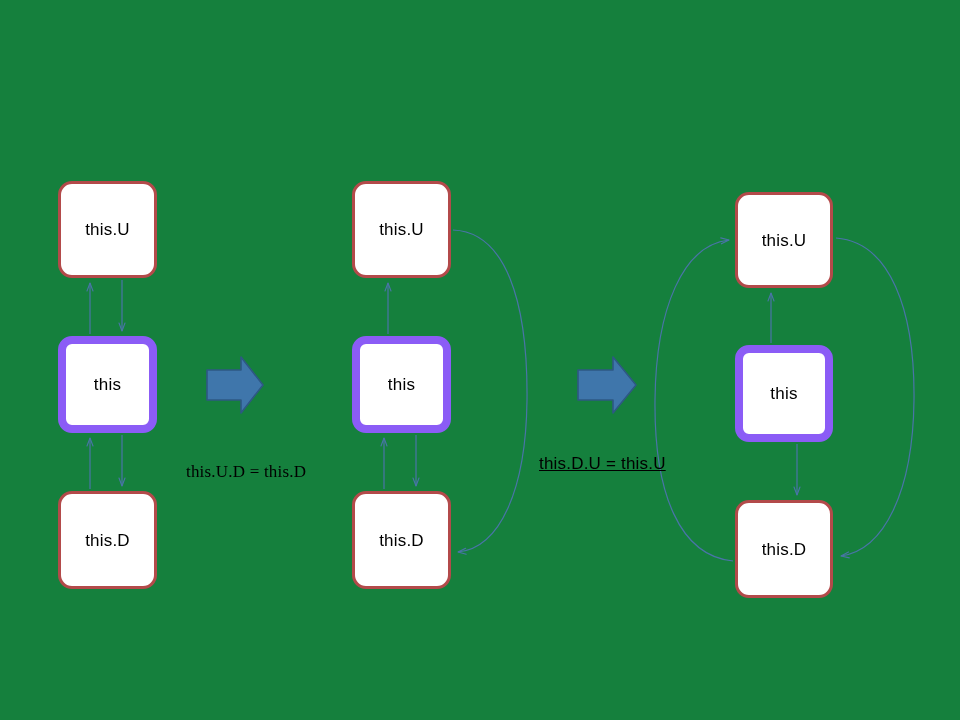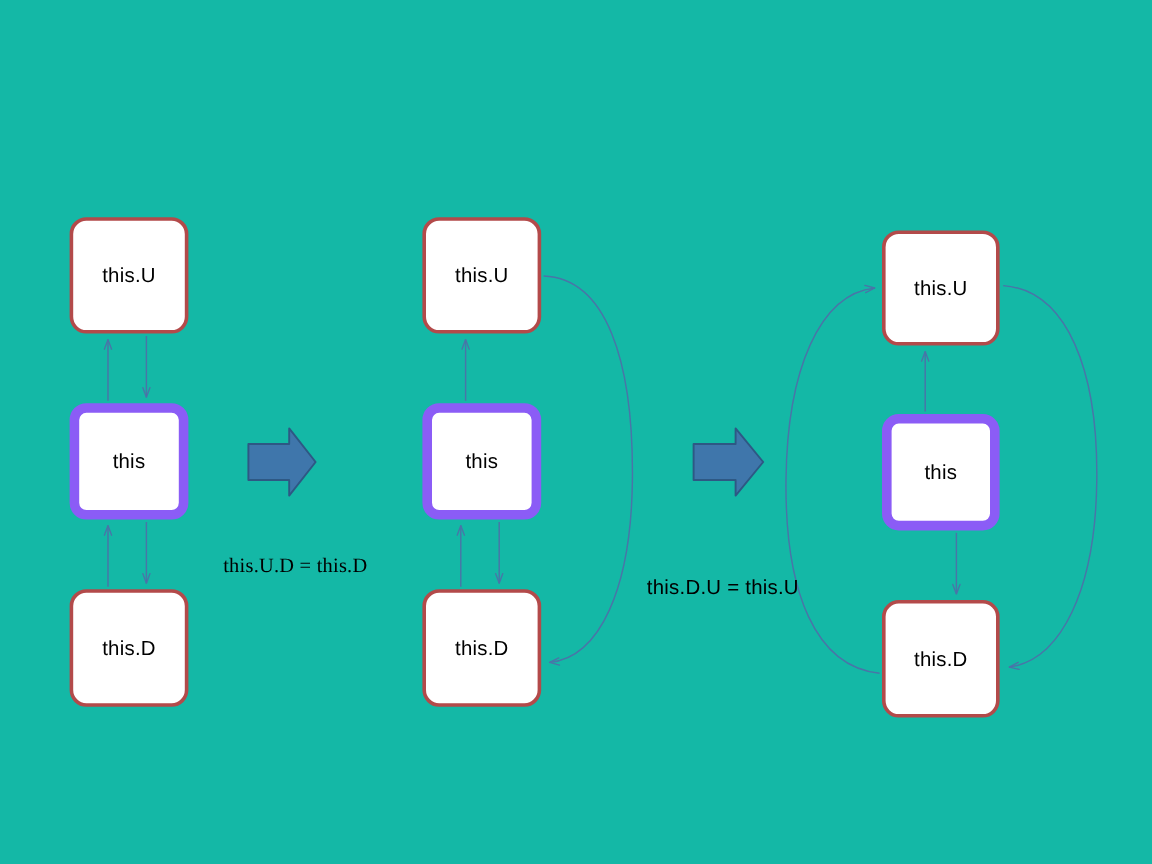--- a/index.html
+++ b/index.html
@@ -4,21 +4,21 @@
 <style>
   html, body {
     margin: 0;
     padding: 0;
     background: #ffffff;
   }
   #canvas {
     position: relative;
     width: 960px;
     height: 720px;
-    background: #14b8a6;
+    background: #15803d;
     overflow: hidden;
     font-family: "Liberation Sans", sans-serif;
   }
   .node {
     position: absolute;
     box-sizing: border-box;
     background: #ffffff;
     border-radius: 14px;
     display: flex;
     align-items: center;
@@ -122,15 +122,15 @@
     <span class="node-label">this.U</span>
   </div>
   <div class="node blue" style="left:735px; top:345px; width:98px; height:97px;">
     <span class="node-label">this</span>
   </div>
   <div class="node red" style="left:735px; top:500px; width:98px; height:98px;">
     <span class="node-label">this.D</span>
   </div>
 
   <div class="eq-label" style="left:186px; top:462px;font-family:Liberation Serif, serif;">this.U.D = this.D</div>
-  <div class="eq-label" style="left:539px; top:480px;">this.D.U = this.U</div>
+  <div class="eq-label" style="left:539px; top:454px;text-decoration:underline;">this.D.U = this.U</div>
 
 </div>
 
 </body></html>

